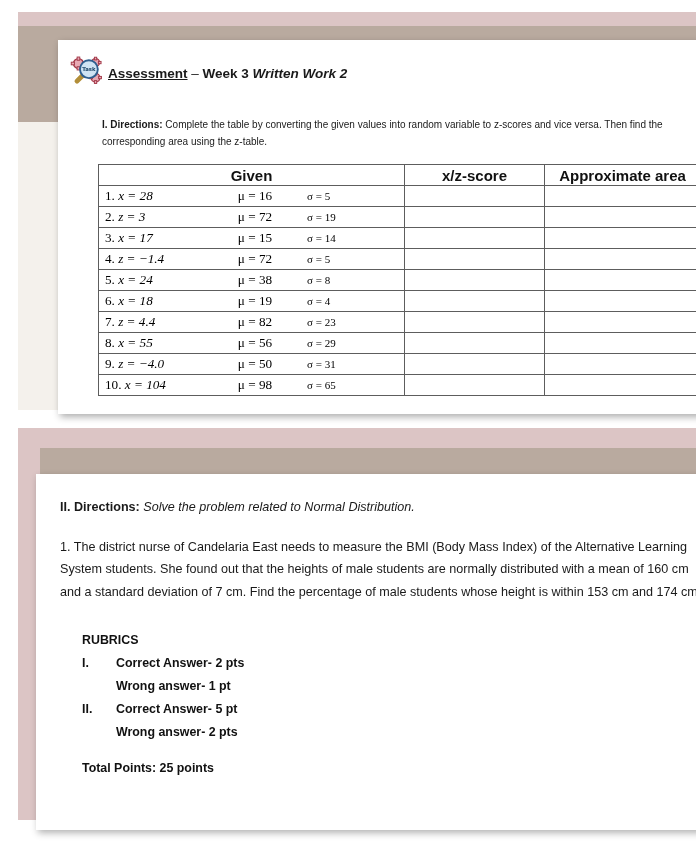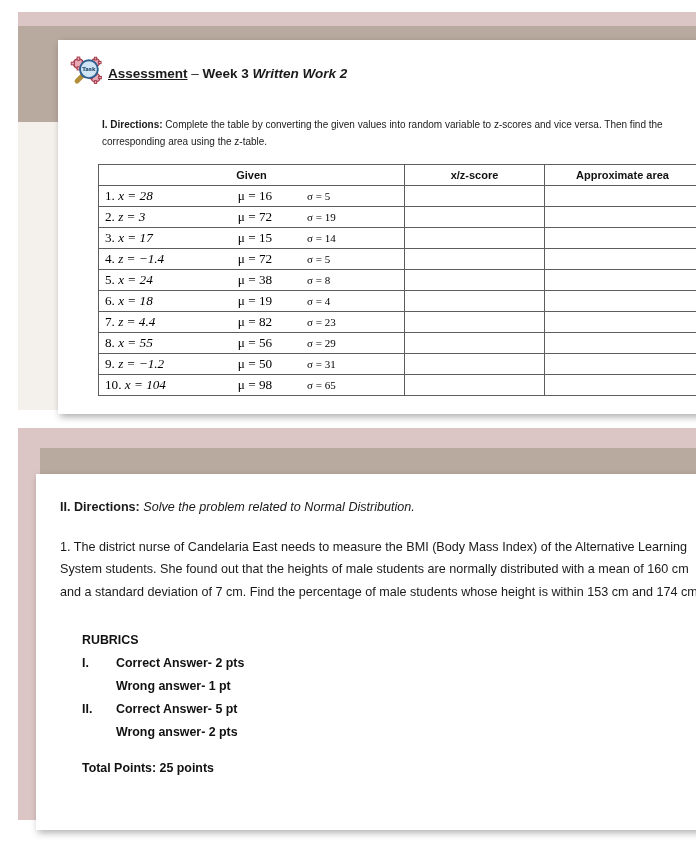--- a/index.html
+++ b/index.html
@@ -143,21 +143,21 @@
     border-collapse: collapse;
     table-layout: fixed;
   }
   .given-table th,
   .given-table td {
     border: 1px solid #5d5d5d;
     height: 21px;
     padding: 0;
   }
   .given-table th {
-    font-size: 11px;
+    font-size: 15px;
     font-weight: bold;
     color: #111;
     text-align: center;
   }
   .col-given  { width: 306px; }
   .col-score  { width: 140px; }
   .col-area   { width: 156px; }
 
   .given-cell {
     display: flex;
@@ -356,21 +356,21 @@
                   <span class="g-mu">μ = 56</span>
                   <span class="g-sd">σ = 29</span>
                 </div>
               </td>
               <td></td>
               <td></td>
             </tr>
             <tr>
               <td>
                 <div class="given-cell">
-                  <span class="g-num"><span>9.</span> <span class="mv">z = −1.2</span></span>
+                  <span class="g-num"><span>9.</span> <span class="mv">z = −4.0</span></span>
                   <span class="g-mu">μ = 50</span>
                   <span class="g-sd">σ = 31</span>
                 </div>
               </td>
               <td></td>
               <td></td>
             </tr>
             <tr>
               <td>
                 <div class="given-cell">

